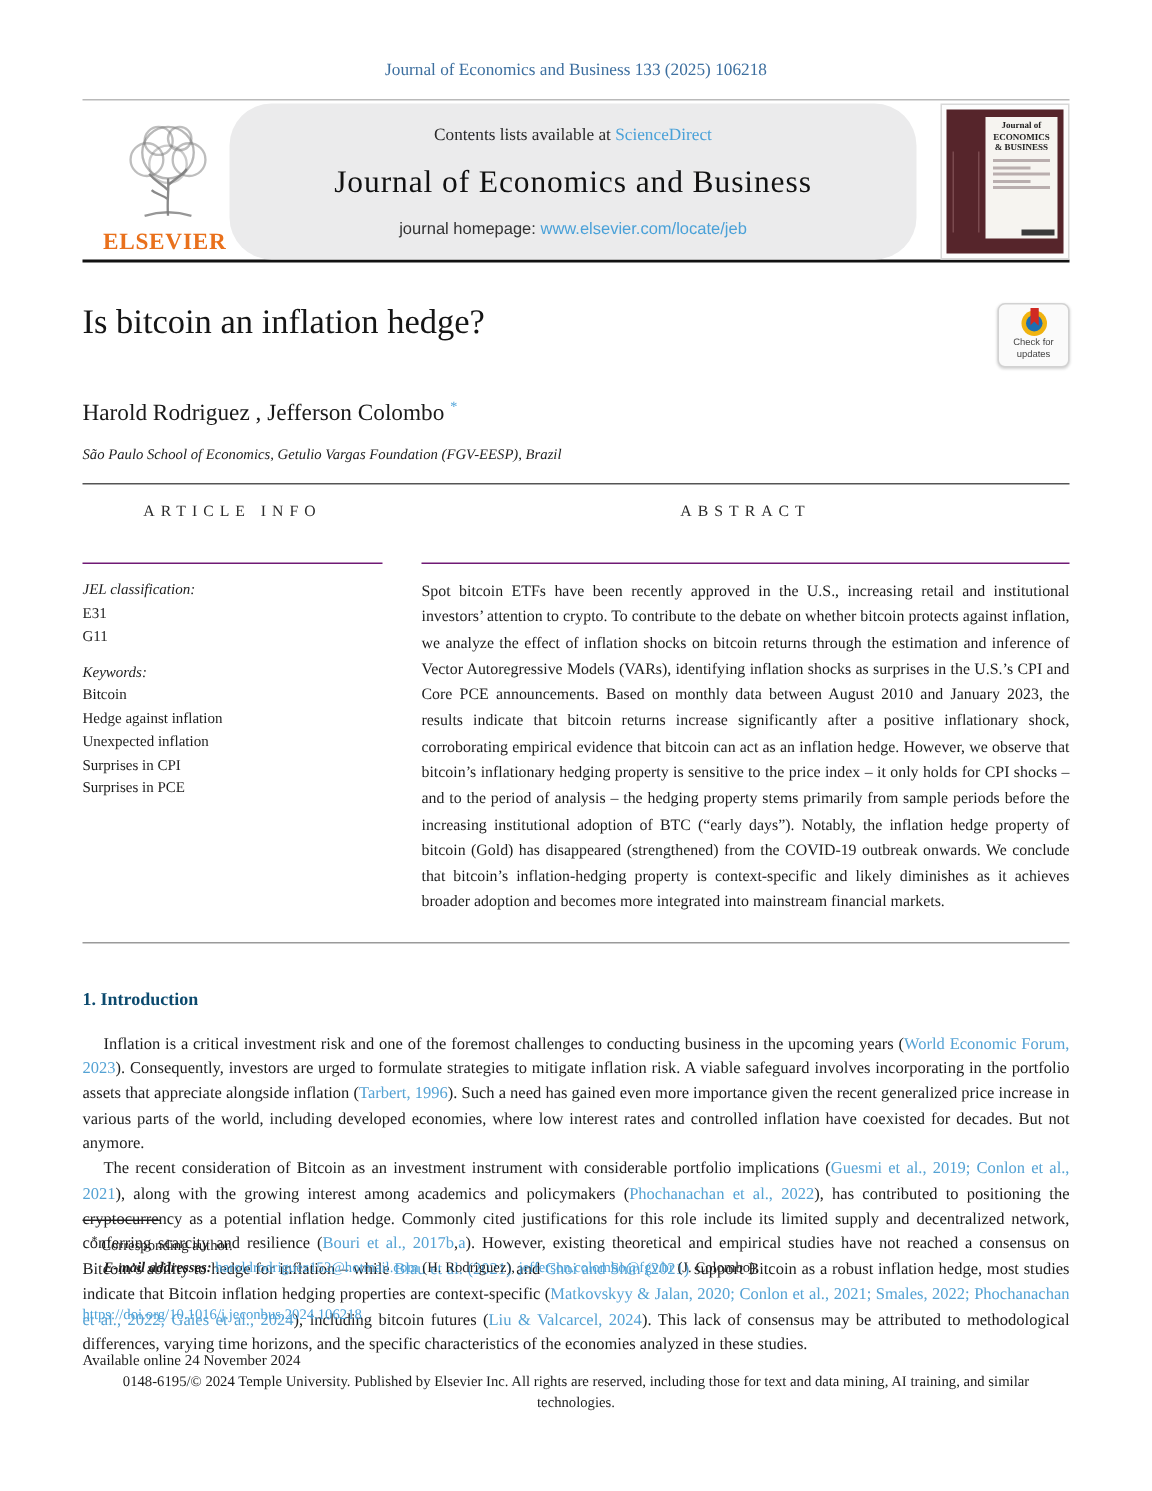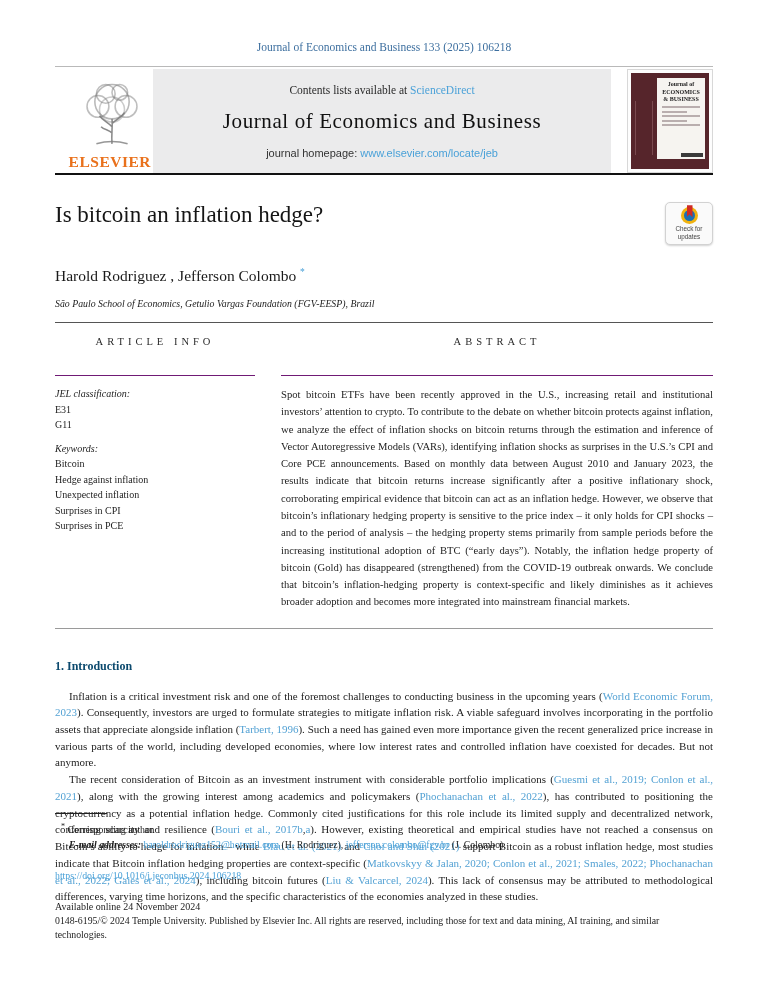--- a/index.html
+++ b/index.html
@@ -19,21 +19,21 @@
   .rule-black { border-top:2.5px solid #111; }
   .rule-dark  { border-top:1.2px solid #555; }
   .rule-gray  { border-top:1.5px solid #9a9a9a; }
 
   
   .masthead { display:flex; align-items:stretch; height:104px; margin-top:2px; }
   .logo-box { width:96px; display:flex; flex-direction:column; align-items:flex-end; justify-content:flex-end; padding-bottom:2px; }
   .logo-box svg { width:78px; height:76px; }
   .elsevier-label { font-size:15.5px; letter-spacing:0.5px; color:#e9711c; font-weight:bold; font-family:"Liberation Serif", serif; }
   .mast-center { flex:1; background:#ebebec; margin-left:2px; margin-right:16px;
-    display:flex; flex-direction:column; align-items:center; justify-content:center; gap:13px; }
+    display:flex; flex-direction:column; align-items:center; justify-content:center; gap:13px;border-radius:28px; }
   .contents-line { font-size:11.5px; color:#2a2a2a; }
   .journal-name { font-size:21px; color:#111; letter-spacing:0.6px; }
   .homepage-line { font-family:"Liberation Sans", sans-serif; font-size:11px; color:#333; }
   .blue-link { color:#4aa1d8; text-decoration:none; cursor:pointer; }
 
   
   .cover { width:86px; height:104px; background:#fdfdfd; border:1px solid #d8d8d8; padding:3px 3px; }
   .cover-inner { width:100%; height:100%; background:#56252b; position:relative; }
   .cover-panel { position:absolute; top:5px; right:4px; bottom:10px; left:26px; background:#f6f4f0; padding:3px 3px; }
   .cover-title { font-size:6px; line-height:1.25; color:#222; text-align:center; font-weight:bold; }
@@ -78,21 +78,21 @@
 
   
   .footer { position:absolute; left:55px; top:813px; width:658px; }
   .foot-rule { width:52px; border-top:1.3px solid #222; margin-bottom:7px; }
   .foot-note { font-size:9.8px; line-height:1.5; color:#1d1d1d; padding-left:6px; }
   .foot-note .lbl { font-style:italic; font-weight:bold; }
   .foot-star { font-size:8px; vertical-align:super; }
   .emails { padding-left:14px; }
   .doi-line { margin-top:17px; font-size:9.8px; }
   .avail { margin-top:19px; font-size:10px; line-height:1.45; }
-  .copyright { font-size:9.8px; line-height:1.45; }
+  .copyright { font-size:9.8px; line-height:1.45;text-align:center; }
 </style>
 </head>
 <body>
 
 <div class="page">
   <div class="content">
 
     <div class="top-cite">Journal of Economics and Business 133 (2025) 106218</div>
     <div class="rule-thin"></div>
 

